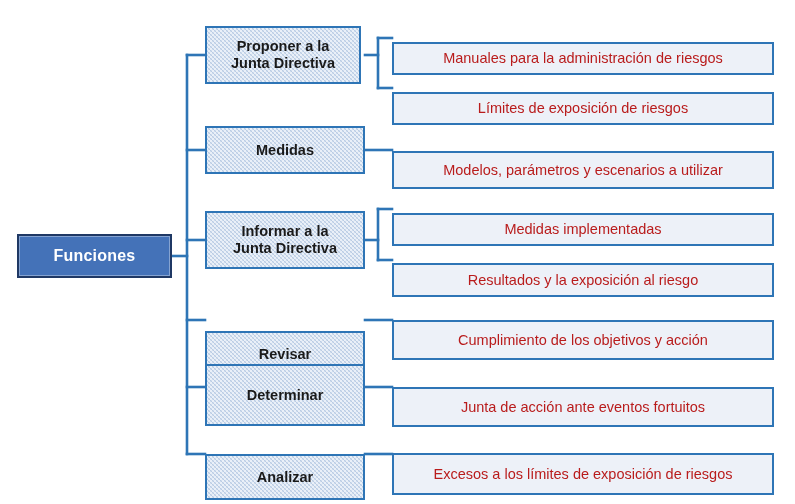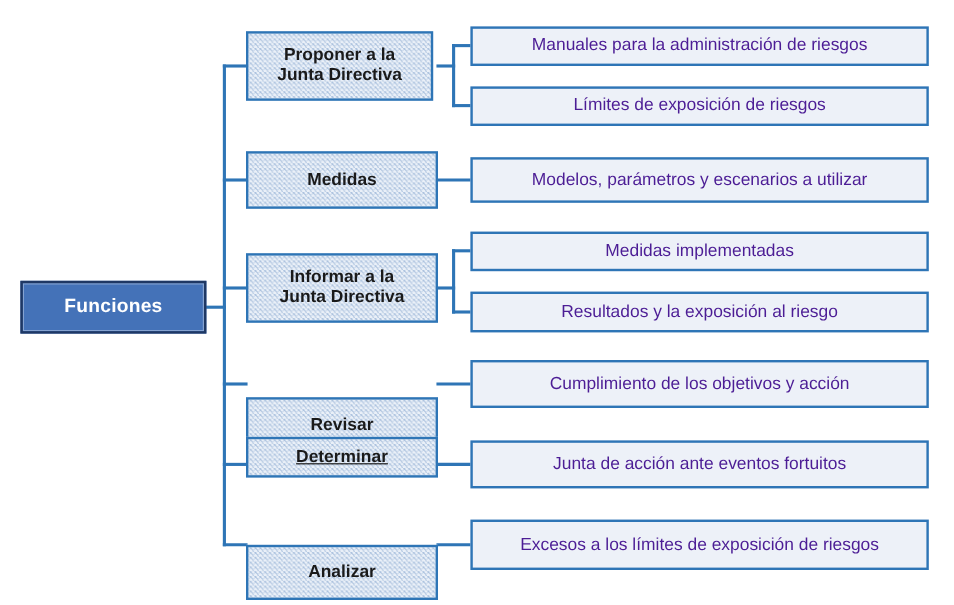--- a/index.html
+++ b/index.html
@@ -63,23 +63,24 @@
         rgba(150,180,215,0.30) 0px, rgba(150,180,215,0.30) 1px,
         rgba(255,255,255,0) 1px, rgba(255,255,255,0) 3px);
     background-size: 4px 4px, 4px 4px;
   }
   .node.mid .label { padding: 0 4px; }
 
   
   .node.leaf {
     border: 2px solid #2E75B6;
     background: #EDF1F8;
-    color: #4c1d95;
+    color: #b91c1c;
     font-weight: normal;
     font-size: 14.5px;
+    margin-top: 20px;
   }
   .node.leaf .label { padding: 0 6px; }
 </style>
 </head>
 <body>
 
 <div id="canvas">
 
   <svg id="wires" viewBox="0 0 795 504" xmlns="http://www.w3.org/2000/svg">
     <g stroke="#2E75B6" stroke-width="2.6" fill="none" stroke-linecap="square">
@@ -134,21 +135,21 @@
     <span class="label">
       <span>Informar a la</span><br>
       <span>Junta Directiva</span>
     </span>
   </div>
 
   <div class="node mid" style="left:205px; top:297px; width:160px; height:46px;margin-top:34px;">
     <span class="label">Revisar</span>
   </div>
 
-  <div class="node mid" style="left:205px; top:364px; width:160px; height:34px;text-decoration:underline;">
+  <div class="node mid" style="left:205px; top:364px; width:160px; height:62px;">
     <span class="label">Determinar</span>
   </div>
 
   <div class="node mid" style="left:205px; top:454px; width:160px; height:46px;">
     <span class="label">Analizar</span>
   </div>
 
   <div class="node leaf" style="left:392px; top:22px; width:382px; height:33px;">
     <span class="label">Manuales para la administración de riesgos</span>
   </div>

